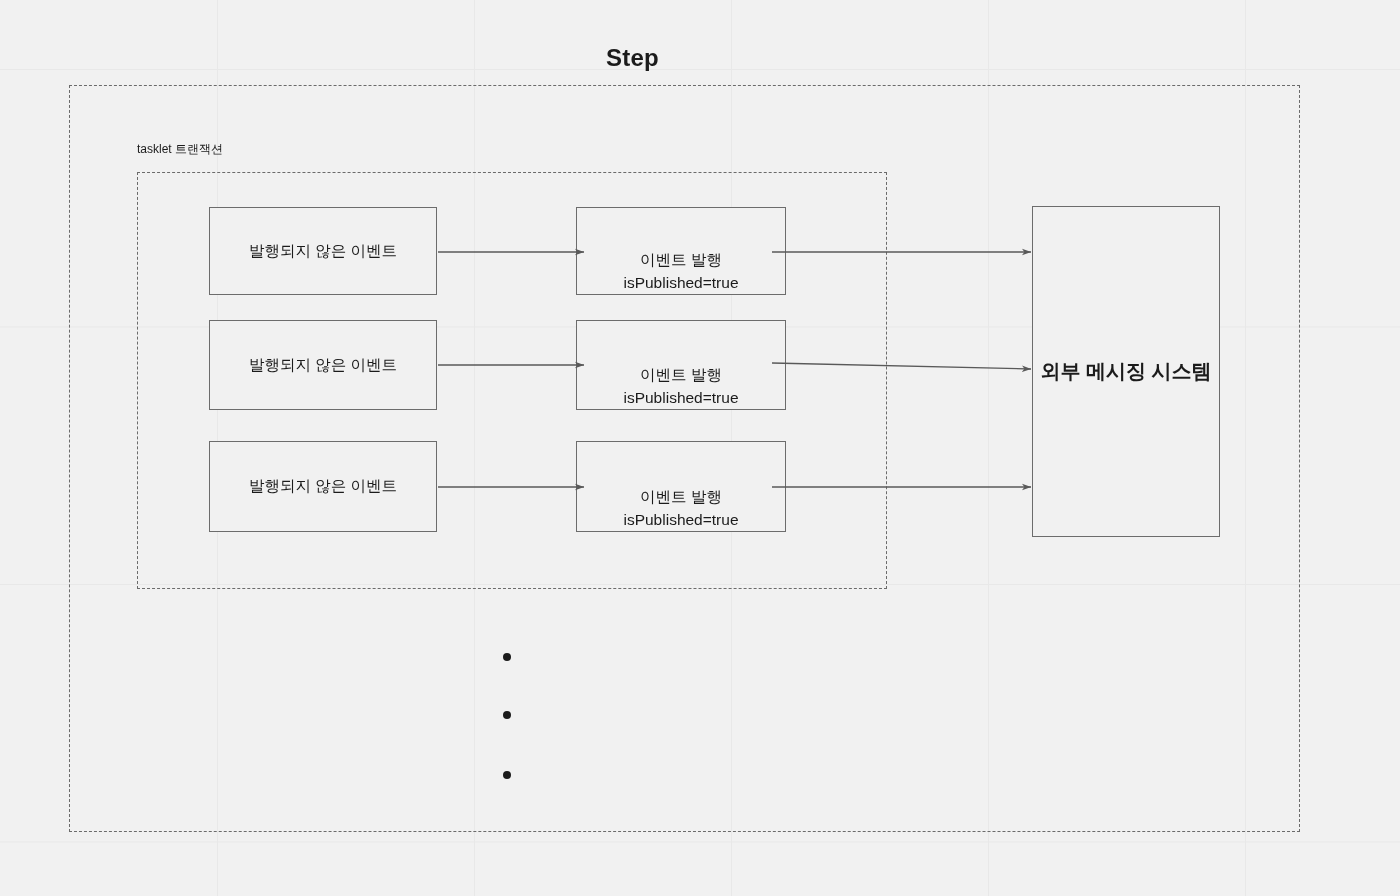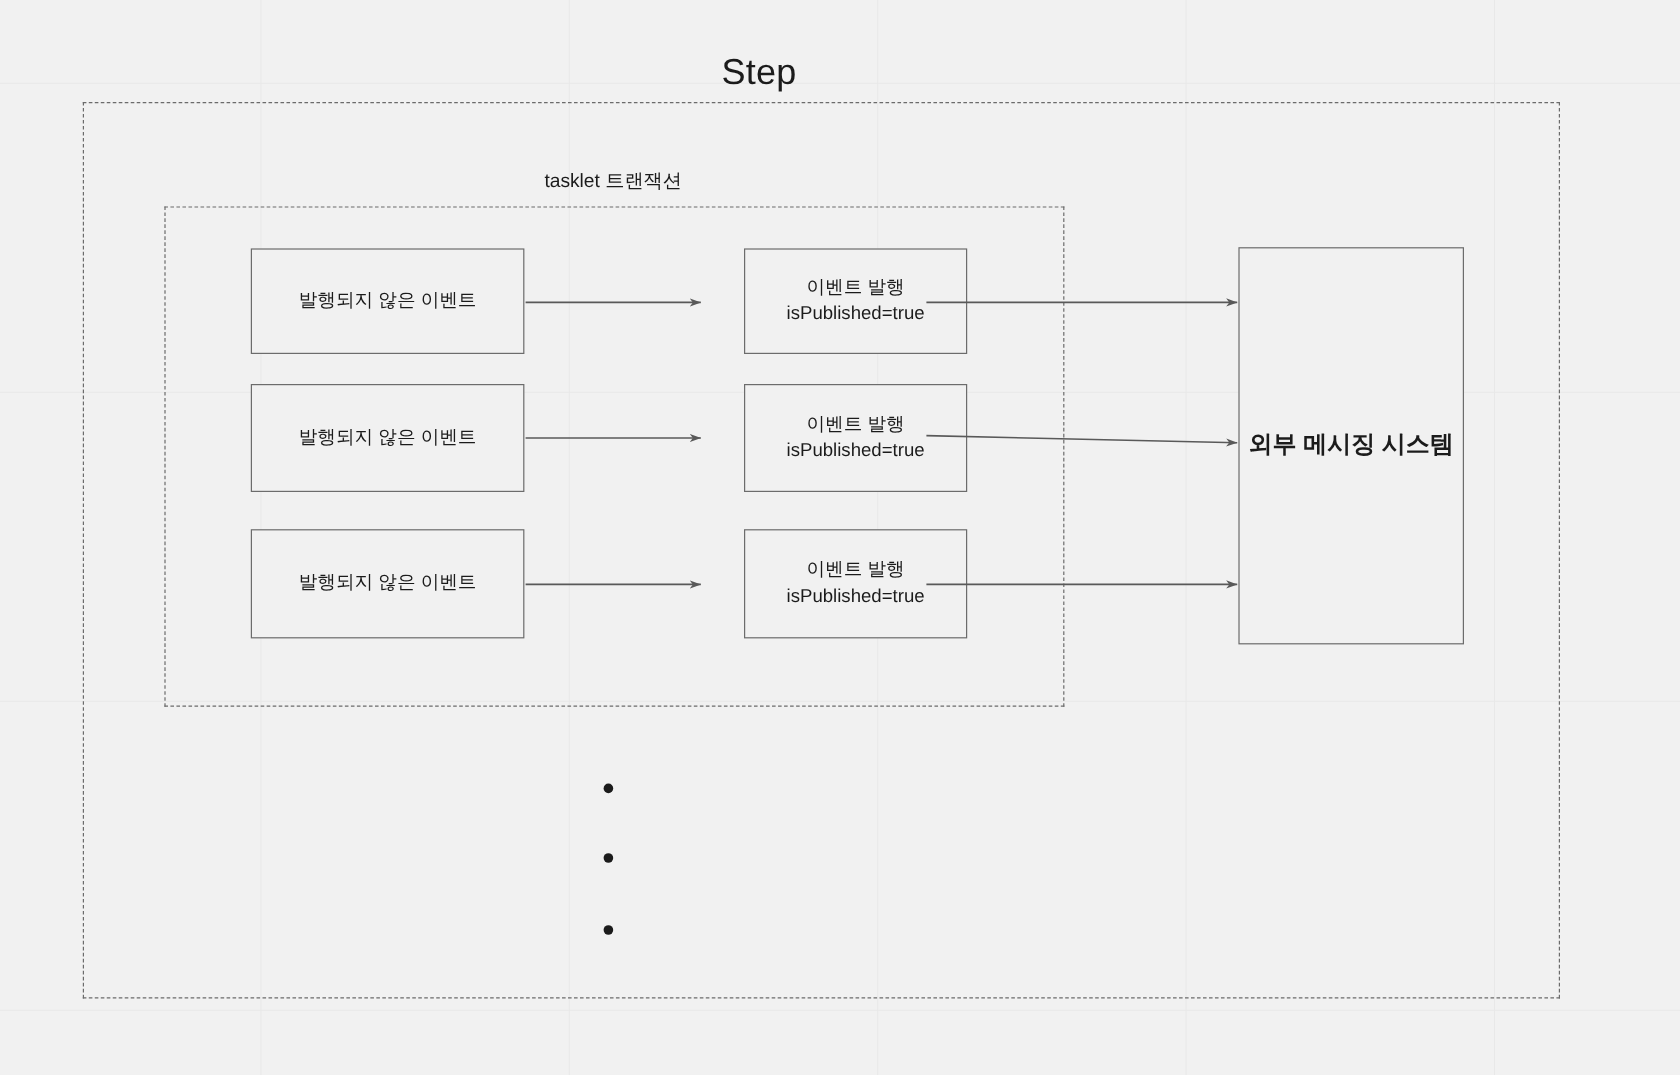--- a/index.html
+++ b/index.html
@@ -25,22 +25,22 @@
     background-position: -40px -188.5px;
   }
 
   
   #title {
     position: absolute;
     left: 0;
     top: 44px;
     width: 1265px;
     text-align: center;
-    font-size: 30px;
-    font-weight: normal;
+    font-size: 24px;
+    font-weight: bold;
     letter-spacing: 0.2px;
     color: #1b1b1b;
   }
 
   
   .dashed-box {
     position: absolute;
     border: 1.6px dashed #6b6b6b;
     background: transparent;
   }
@@ -50,22 +50,21 @@
   }
   #tasklet-tx-boundary {
     left: 137px; top: 172px;
     width: 748px; height: 415px;
   }
   #tasklet-tx-label {
     position: absolute;
     left: 137px;
     top: 141px;
     width: 748px;
-    text-align: center;
-    font-size: 16px;
+    font-size: 12px;
     font-weight: normal;
     color: #1b1b1b;
   }
 
   
   .node {
     position: absolute;
     box-sizing: border-box;
     border: 1.3px solid #6c6c6c;
     background: #f1f1f1;
@@ -81,21 +80,21 @@
   .node.emphasis { font-weight: bold; font-size: 20px; }
   .node .line { display: block; white-space: nowrap; }
 
   
   .node.src { left: 209px; width: 228px; }
   #node-unpublished-1 { top: 207px; height: 88px; }
   #node-unpublished-2 { top: 320px; height: 90px; }
   #node-unpublished-3 { top: 441px; height: 91px; }
 
   
-  .node.pub { left: 620px; width: 186px; }
+  .node.pub { left: 576px; width: 210px; justify-content: flex-end; }
   #node-published-1 { top: 207px; height: 88px; }
   #node-published-2 { top: 320px; height: 90px; }
   #node-published-3 { top: 441px; height: 91px; }
 
   
   #node-external-system {
     left: 1032px; top: 206px;
     width: 188px; height: 331px;
   }
 

